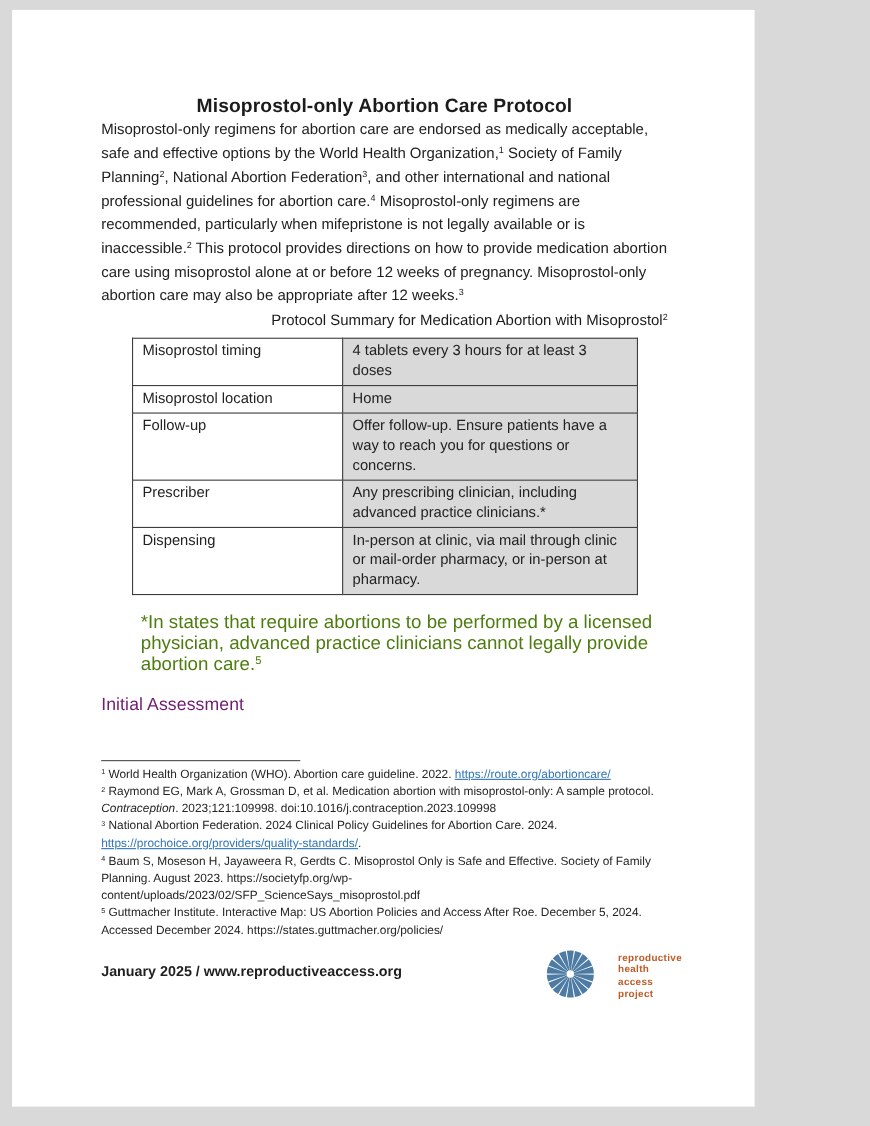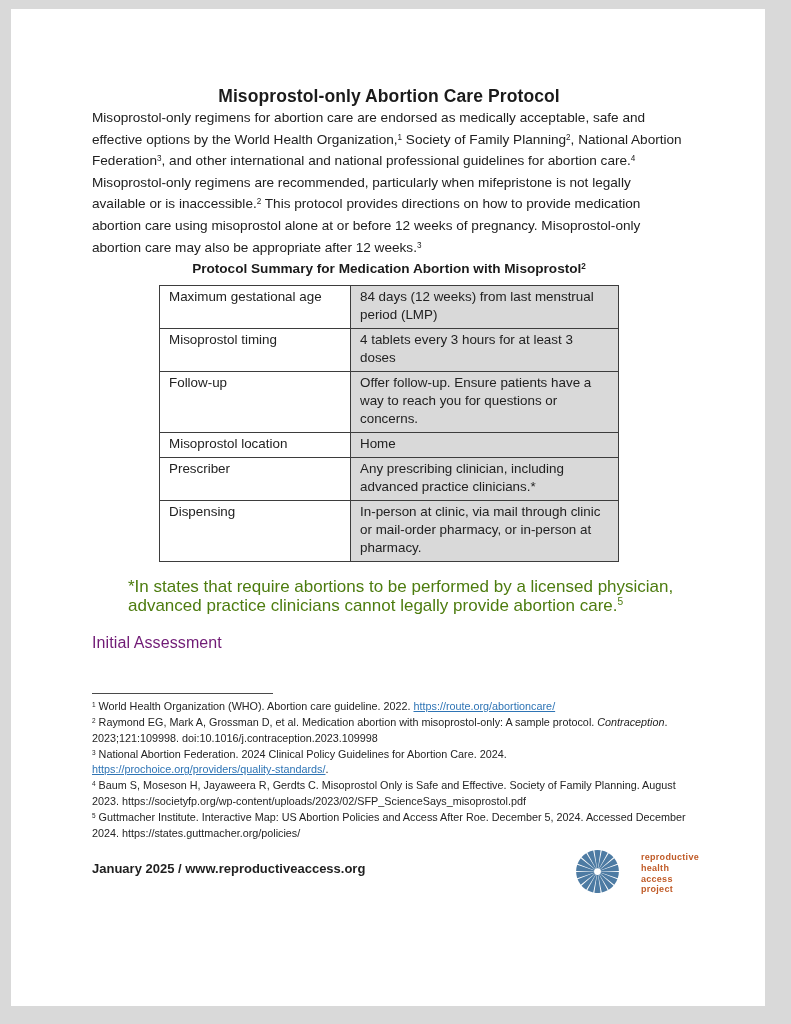--- a/index.html
+++ b/index.html
@@ -6,21 +6,21 @@
   html, body { width: 791px; height: 1024px; }
   body {
     background: #d9d9d9;
     font-family: "Liberation Sans", sans-serif;
     color: #1f1f1f;
     position: relative;
   }
   .page {
     position: absolute;
     left: 11px; top: 9px;
-    width: 754px; height: 997px;
+    width: 675px; height: 997px;
     background: #ffffff;
     overflow: hidden;
   }
   .content { padding: 0 79px 0 81px; }
 
   .title {
     margin-top: 77px;
     text-align: center;
     font-size: 17.5px;
     font-weight: bold;
@@ -29,24 +29,23 @@
   }
   .intro {
     font-size: 13.6px;
     line-height: 21.6px;
     color: #212121;
   }
   sup { font-size: 0.6em; line-height: 0; vertical-align: 0.55em; }
 
   .caption {
     margin-top: 3px;
-    text-align: center;
+    text-align: right;
     font-size: 13.6px;
     color: #1b1b1b;
-    font-weight: bold;
   }
   table.protocol {
     margin: 9px auto 0;
     width: 460px;
     border-collapse: collapse;
   }
   table.protocol td {
     border: 1px solid #3d3d3d;
     font-size: 13.4px;
     line-height: 18px;
@@ -114,34 +113,30 @@
 
     <h1 class="title">Misoprostol-only Abortion Care Protocol</h1>
 
     <p class="intro">Misoprostol-only regimens for abortion care are endorsed as medically acceptable, safe and effective options by the World Health Organization,<sup>1</sup> Society of Family Planning<sup>2</sup>, National Abortion Federation<sup>3</sup>, and other international and national professional guidelines for abortion care.<sup>4</sup> Misoprostol-only regimens are recommended, particularly when mifepristone is not legally available or is inaccessible.<sup>2</sup> This protocol provides directions on how to provide medication abortion care using misoprostol alone at or before 12 weeks of pregnancy. Misoprostol-only abortion care may also be appropriate after 12 weeks.<sup>3</sup></p>
 
     <div class="caption">Protocol Summary for Medication Abortion with Misoprostol<sup>2</sup></div>
 
     <table class="protocol">
       <tbody>
         <tr>
-          <td class="lbl">Maximum gestational age</td>
-          <td class="val">84 days (12 weeks) from last menstrual period (LMP)</td>
-        </tr>
-        <tr>
           <td class="lbl">Misoprostol timing</td>
           <td class="val">4 tablets every 3 hours for at least 3 doses</td>
         </tr>
         <tr>
+          <td class="lbl">Misoprostol location</td>
+          <td class="val">Home</td>
+        </tr>
+        <tr>
           <td class="lbl">Follow-up</td>
           <td class="val">Offer follow-up. Ensure patients have a way to reach you for questions or concerns.</td>
-        </tr>
-        <tr>
-          <td class="lbl">Misoprostol location</td>
-          <td class="val">Home</td>
         </tr>
         <tr>
           <td class="lbl">Prescriber</td>
           <td class="val">Any prescribing clinician, including advanced practice clinicians.*</td>
         </tr>
         <tr>
           <td class="lbl">Dispensing</td>
           <td class="val">In-person at clinic, via mail through clinic or mail-order pharmacy, or in-person at pharmacy.</td>
         </tr>
       </tbody>

